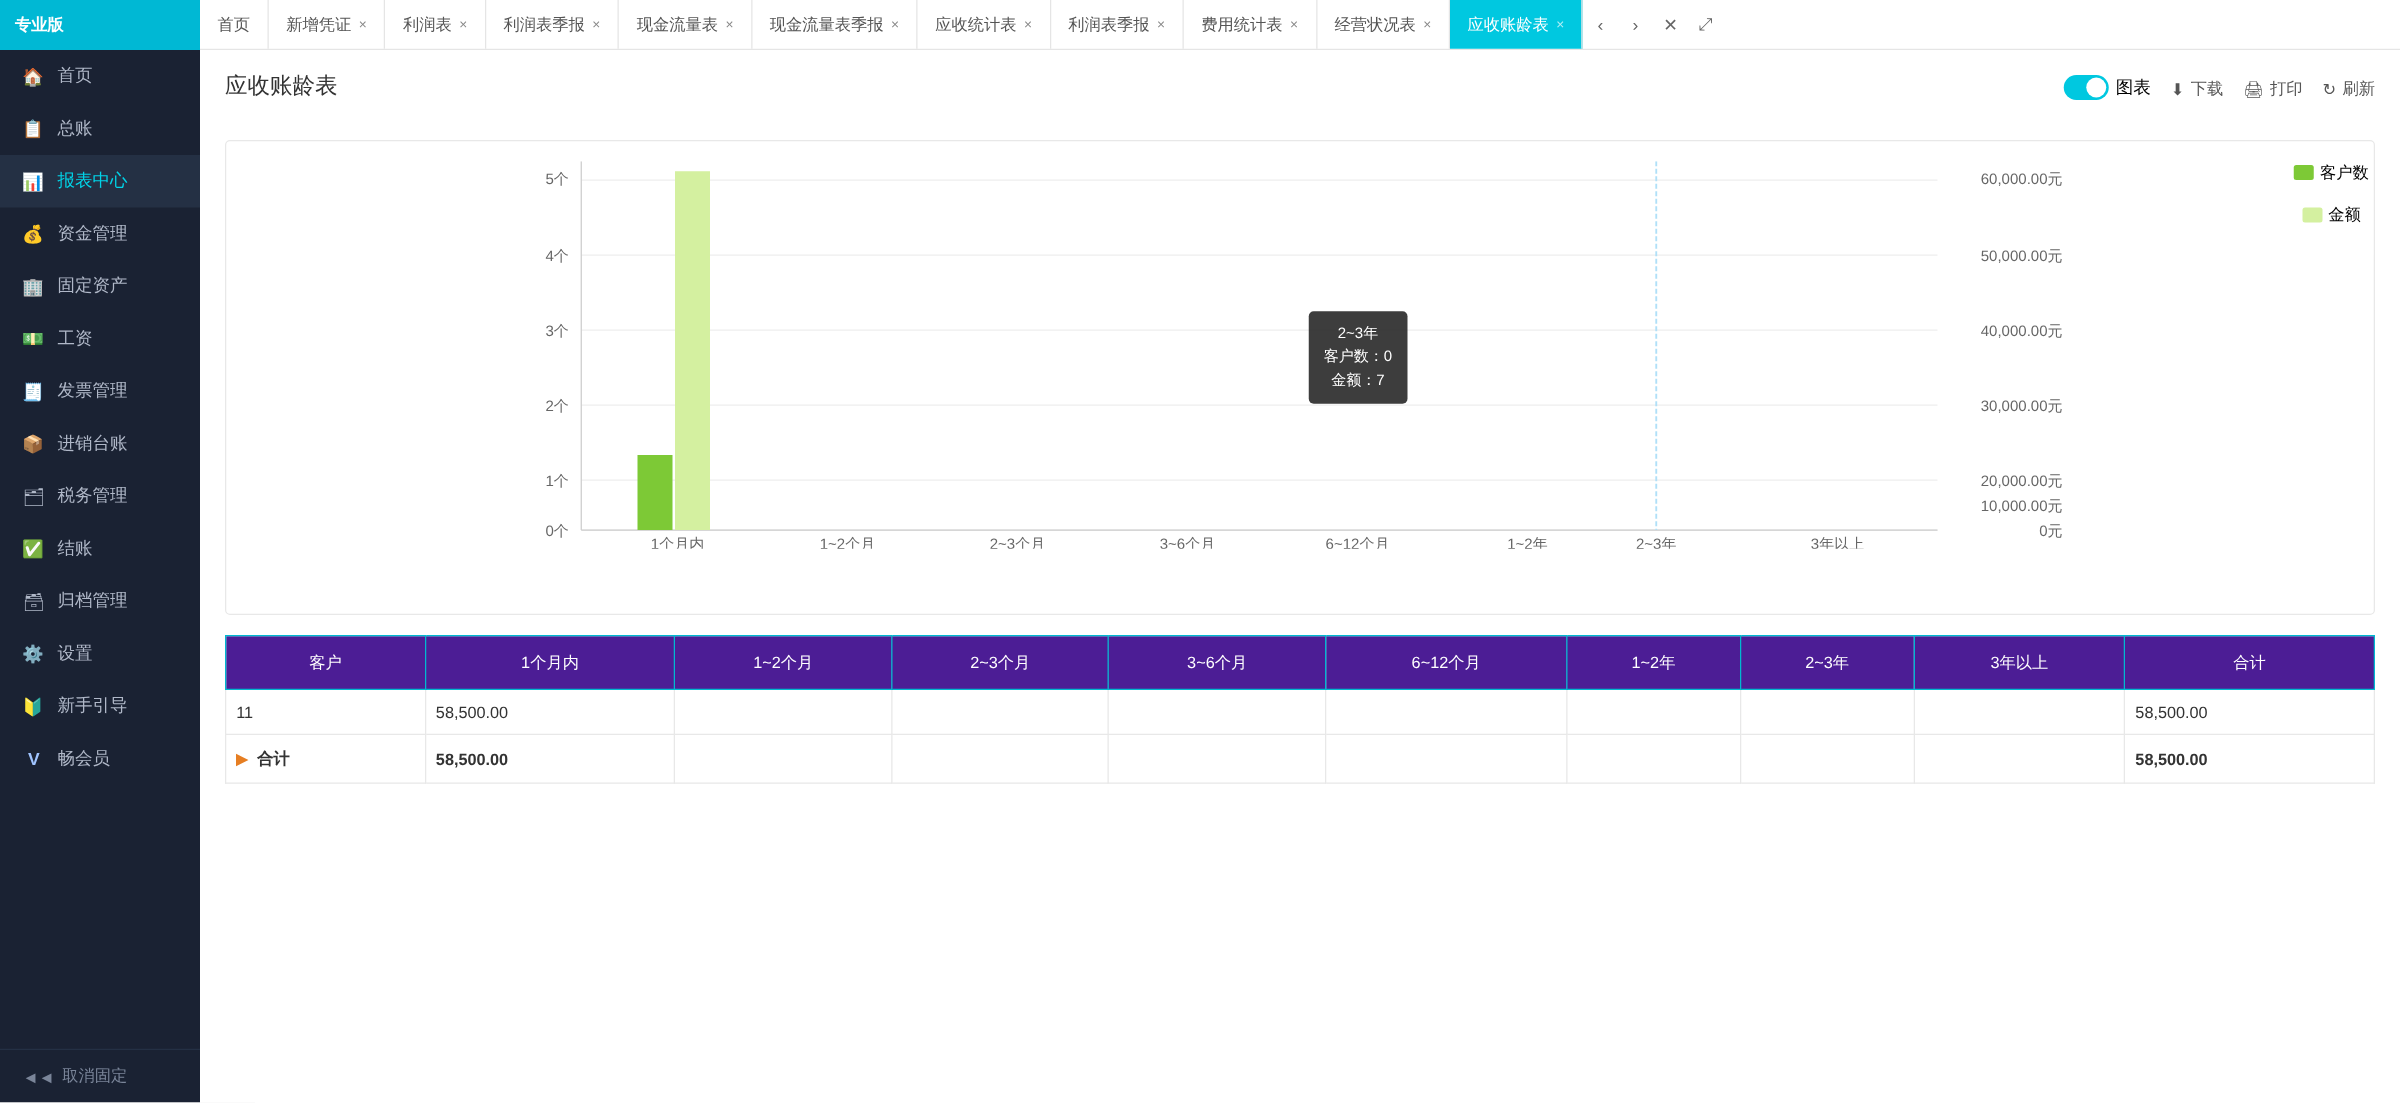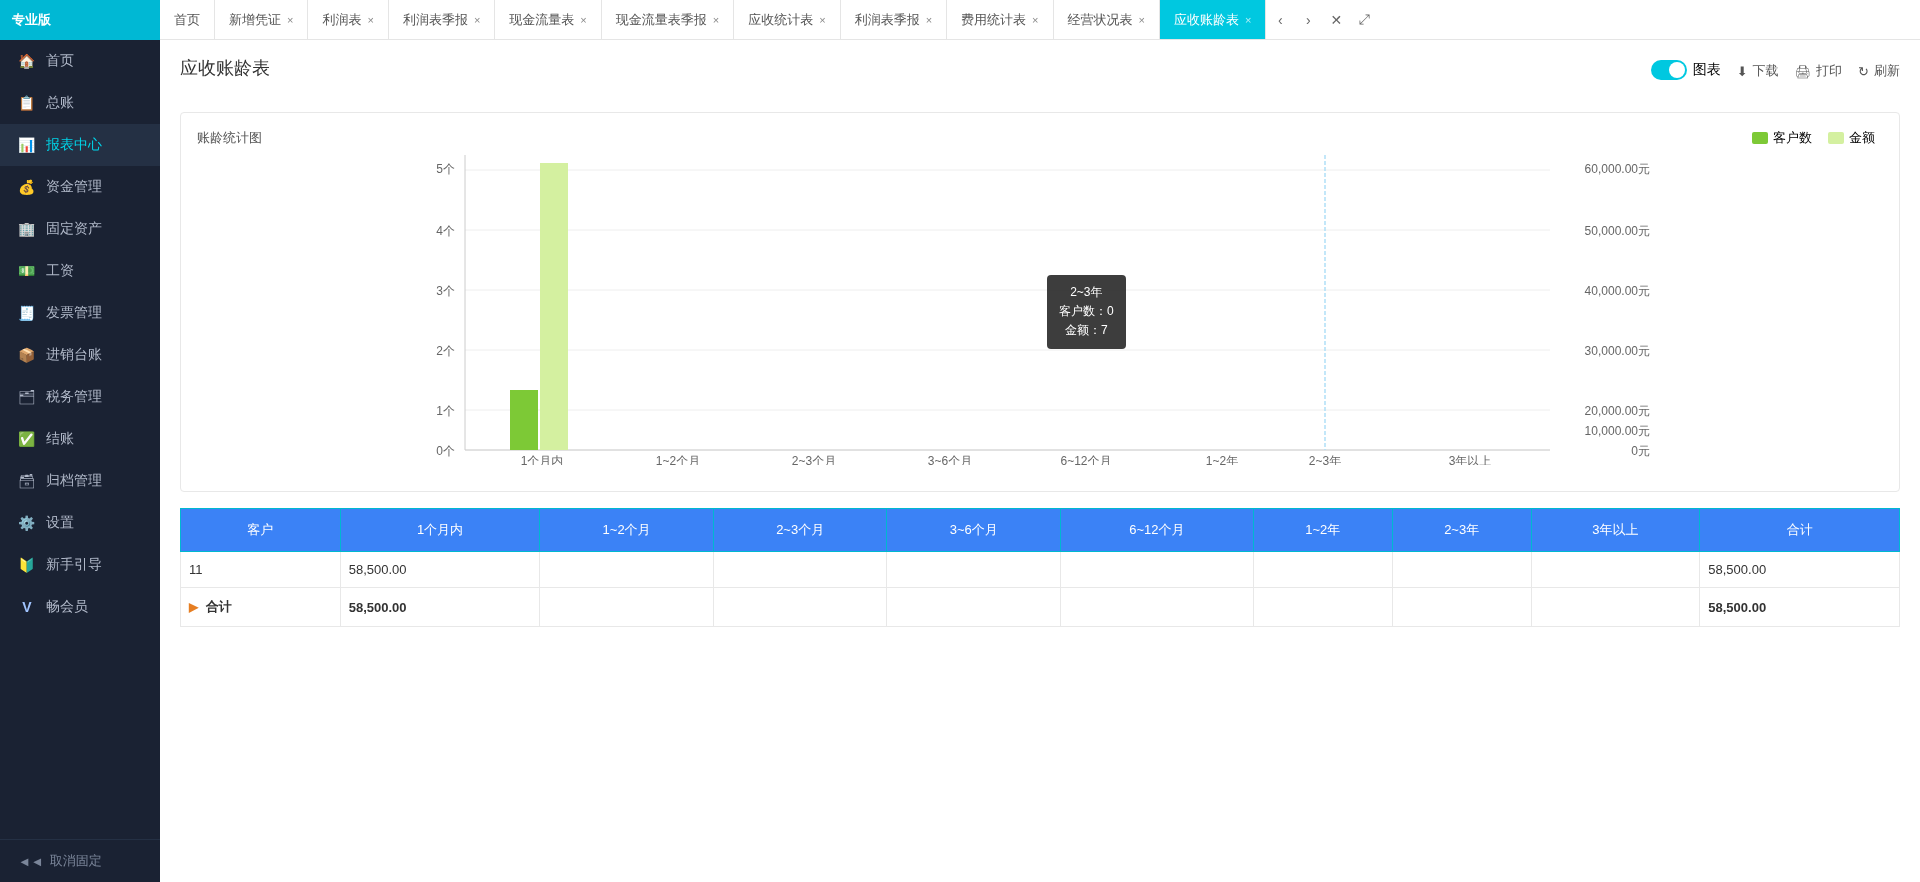--- a/index.html
+++ b/index.html
@@ -30,31 +30,31 @@
     
     .toolbar { display: flex; align-items: flex-end; justify-content: flex-end; gap: 16px; margin-bottom: 12px; }
     .toggle-switch { display: flex; align-items: center; gap: 6px; }
     .toggle { width: 36px; height: 20px; background: #00c8e0; border-radius: 10px; position: relative; cursor: pointer; }
     .toggle::after { content: ''; position: absolute; width: 16px; height: 16px; background: white; border-radius: 50%; top: 2px; right: 2px; }
     .toolbar-btn { display: flex; align-items: center; gap: 5px; color: #555; cursor: pointer; font-size: 13px; }
 
     
     .chart-container { border: 1px solid #e8e8e8; border-radius: 4px; padding: 16px; margin-bottom: 16px; position: relative; height: 380px; }
     .chart-title { font-size: 13px; color: #555; margin-bottom: 8px; }
-    .chart-legend { position: absolute; top: 16px; right: 24px; display: flex; gap: 16px; align-items: center; font-size: 13px; }
+    .chart-legend { position: absolute; top: 16px; right: 4px; display: flex; gap: 16px; align-items: center; font-size: 13px; flex-direction: column; }
     .legend-item { display: flex; align-items: center; gap: 5px; }
     .legend-dot-green { width: 16px; height: 12px; background: #7dc936; border-radius: 2px; }
     .legend-dot-light { width: 16px; height: 12px; background: #d4f0a0; border-radius: 2px; }
 
     
     .chart-svg-wrapper { width: 100%; height: 320px; position: relative; text-align: center; }
 
     
     .data-table { width: 100%; border-collapse: collapse; }
-    .data-table thead tr { background: #3b82f6; color: white; }
+    .data-table thead tr { background: #4c1d95; color: white; }
     .data-table thead th { padding: 12px 8px; text-align: center; font-weight: 500; font-size: 13px; border: 1px solid #00b8d0; }
     .data-table tbody tr { background: white; }
     .data-table tbody td { padding: 10px 8px; font-size: 13px; color: #333; border: 1px solid #e8e8e8; }
     .data-table tbody td:first-child { text-align: left; }
     .data-table .total-row { font-weight: bold; margin-left: 33px; }
     .total-row td { border-top: 2px solid #ddd; }
     .total-icon { color: #e67e22; margin-right: 4px; font-size: 12px; }
 
     
     .chart-tooltip { position: absolute; background: rgba(40,40,40,0.9); color: white; padding: 8px 12px; border-radius: 4px; font-size: 12px; line-height: 1.6; pointer-events: none; }
@@ -197,21 +197,20 @@
           <span>打印</span>
         </div>
         <div class="toolbar-btn">
           <span>↻</span>
           <span>刷新</span>
         </div>
       </div>
     </div>
 
     <div class="chart-container">
-      <div class="chart-title">账龄统计图</div>
       <div class="chart-legend">
         <div class="legend-item">
           <div class="legend-dot-green"></div>
           <span>客户数</span>
         </div>
         <div class="legend-item">
           <div class="legend-dot-light"></div>
           <span>金额</span>
         </div>
       </div>

